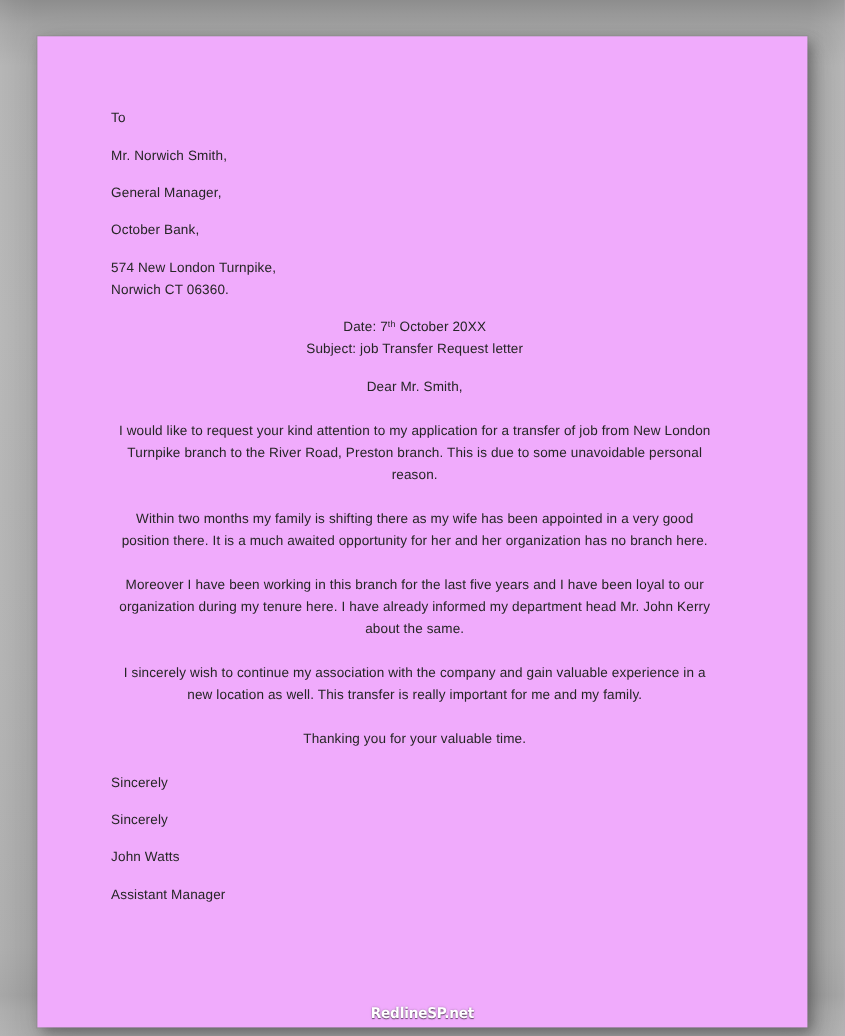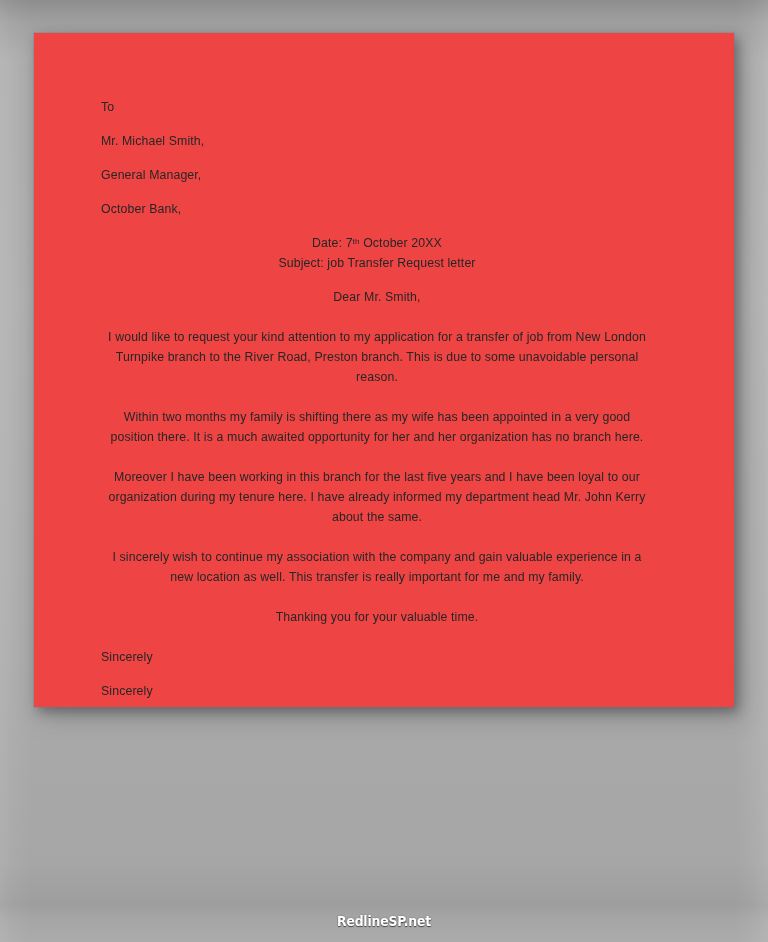--- a/index.html
+++ b/index.html
@@ -45,22 +45,22 @@
         rgba(255,255,255,0.05) 752px,
         rgba(255,255,255,0.12) 768px);
   }
 
   
   #page {
     position: absolute;
     left: 34px;
     top: 33px;
     width: 700px;
-    height: 674px;
-    background: #ef4444;
+    height: 901px;
+    background: #f0abfc;
     box-shadow:
       0 0 0 1px rgba(120,120,120,0.25),
       4px 5px 11px rgba(40,40,40,0.42),
       8px 10px 26px rgba(40,40,40,0.22);
     overflow: hidden;
   }
 
   #letter {
     position: absolute;
     left: 67px;
@@ -122,31 +122,35 @@
 <div id="backdrop"></div>
 
 <div id="page">
   <div id="letter">
 
     <div class="blk">
       <span class="line">To</span>
     </div>
 
     <div class="blk">
-      <span class="line">Mr. Michael Smith,</span>
+      <span class="line">Mr. Norwich Smith,</span>
     </div>
 
     <div class="blk">
       <span class="line">General Manager,</span>
     </div>
 
     <div class="blk">
       <span class="line">October Bank,</span>
     </div>
 
+    <div class="addr-group">
+      <span class="line">574 New London Turnpike,</span>
+      <span class="line">Norwich CT 06360.</span>
+    </div>
 
     <div class="date-group">
       <span class="line">
         <span>Date: 7</span><sup class="ord">th</sup><span> October 20XX</span>
       </span>
       <span class="line">Subject: job Transfer Request letter</span>
     </div>
 
     <p class="para">Dear Mr. Smith,</p>
 

